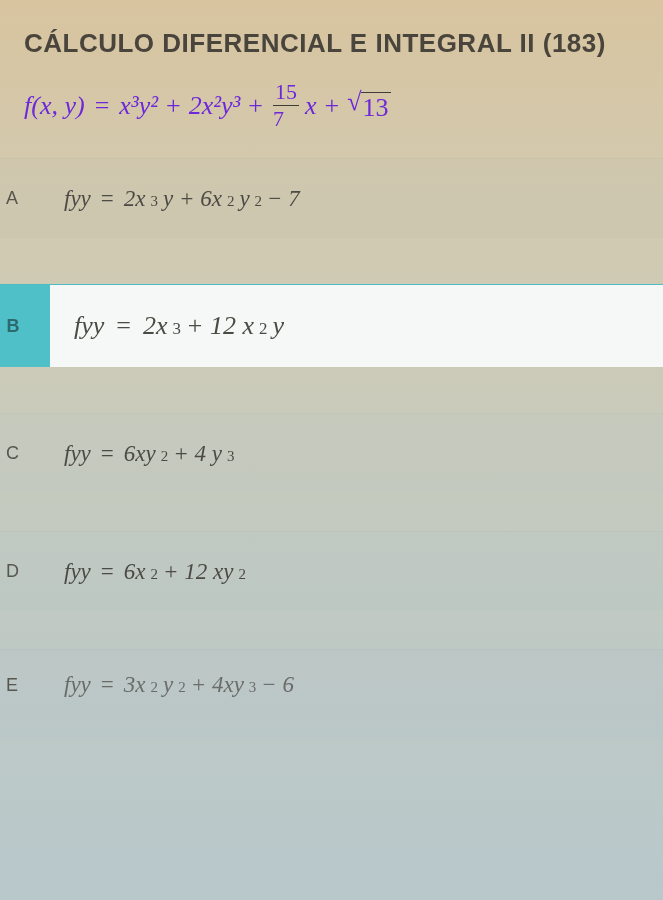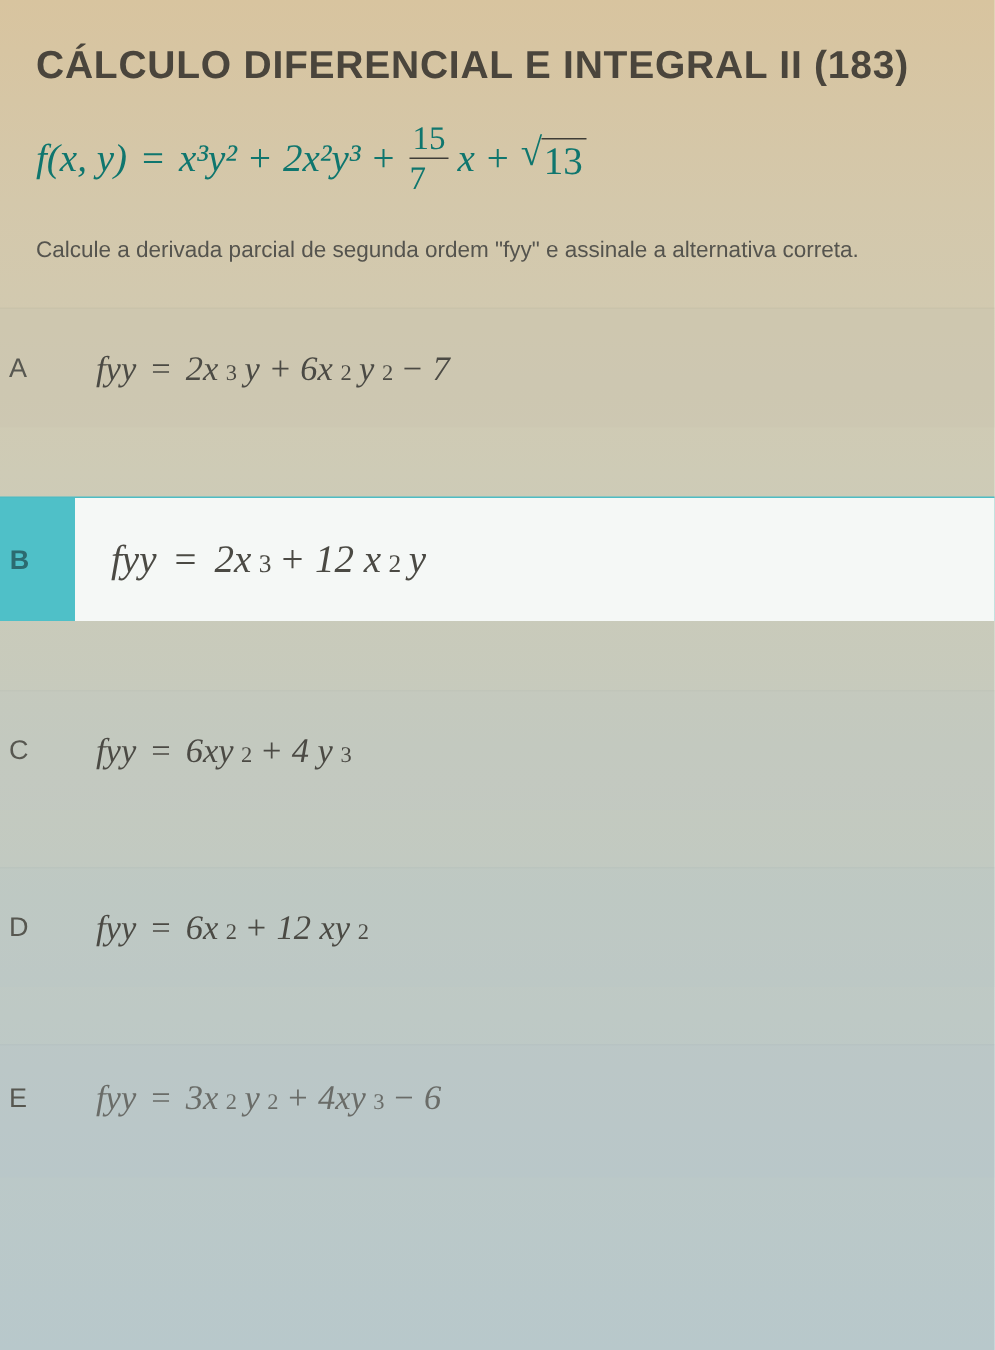--- a/index.html
+++ b/index.html
@@ -24,21 +24,21 @@
   }
   .prompt-label {
     font-size: 15px;
     color: #55514a;
     margin-bottom: 10px;
   }
   .formula-main {
     font-size: 26px;
     font-style: italic;
     font-family: "Times New Roman", Times, serif;
-    color: #0f766e;
+    color: #6d28d9;
     margin-bottom: 28px;
     display: flex;
     align-items: center;
     gap: 4px;
     flex-wrap: wrap;
   }
   .frac {
     display: inline-flex;
     flex-direction: column;
     align-items: flex-start;
@@ -155,21 +155,20 @@
       <span class="den">7</span>
     </span>
     <span>x</span>
     <span style="font-style:normal; margin:0 4px;">+</span>
     <span class="sqrt">
       <span class="radical">√</span>
       <span class="radicand">13</span>
     </span>
   </div>
 
-  <div class="instruction">Calcule a derivada parcial de segunda ordem "fyy" e assinale a alternativa correta.</div>
 </div>
 
 <div class="options">
 
   <div class="option bg-a">
     <div class="letter">A</div>
     <div class="math-box">
       <span>fyy</span>
       <span style="font-style:normal; margin:0 6px;">=</span>
       <span>2x</span>

